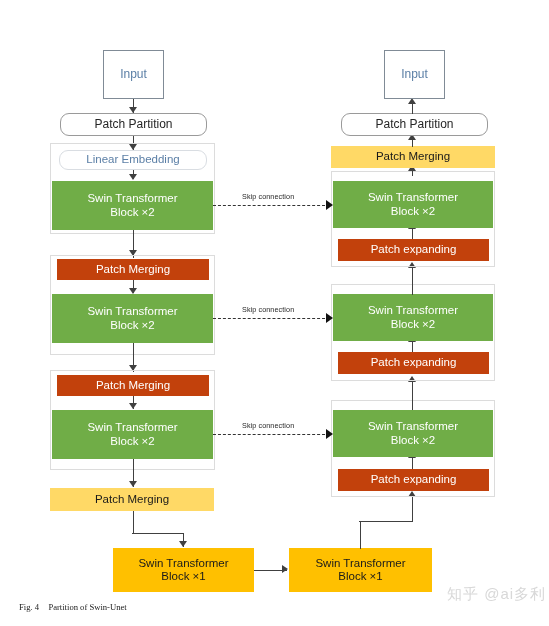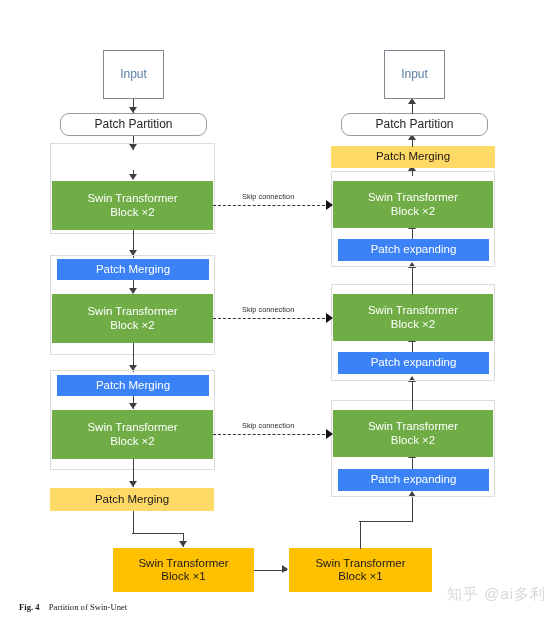--- a/index.html
+++ b/index.html
@@ -60,21 +60,21 @@
 
   
   .blk.green {
     background: #70AD47;
     color: #ffffff;
     font-size: 11.5px;
   }
 
   
   .blk.blue {
-    background: #3b82f6;
+    background: #c2410c;
     color: #ffffff;
     font-size: 11.5px;
   }
 
   
   .blk.yellow-pale {
     background: #FFD966;
     color: #1a1a1a;
     font-size: 11.5px;
   }
@@ -146,21 +146,21 @@
     border-left: 7.5px solid #111111;
   }
 
   
   .caption {
     position: absolute;
     font-family: "Liberation Serif", serif;
     font-size: 8.6px;
     color: #1a1a1a;
   }
-  .caption b { font-weight: bold; }
+  .caption b { font-weight: normal; }
   .watermark {
     position: absolute;
     font-size: 15px;
     color: #d8d8d8;
     white-space: nowrap;
     letter-spacing: 1px;
   }
 </style>
 </head>
 <body>
@@ -171,20 +171,21 @@
 
   <div class="v-line" style="left:133px; top:99px; height:14px;"></div>
   <div class="arrow-down" style="left:129px; top:107px;"></div>
 
   <div class="blk pill" style="left:60px; top:113px; width:147px; height:23px;">Patch Partition</div>
 
   <div class="v-line" style="left:133px; top:136px; height:14px;"></div>
   <div class="arrow-down" style="left:129px; top:144px;"></div>
 
   <div class="stage" style="left:50px; top:143px; width:165px; height:91px;"></div>
+  <div class="blk pill-light" style="left:59px; top:150px; width:148px; height:20px;">Linear Embedding</div>
   <div class="v-line" style="left:133px; top:170px; height:9px;"></div>
   <div class="arrow-down" style="left:129px; top:174px;"></div>
   <div class="blk green" style="left:52px; top:181px; width:161px; height:49px;">Swin Transformer
 Block ×2</div>
 
   <div class="v-line" style="left:133px; top:230px; height:28px;"></div>
   <div class="arrow-down" style="left:129px; top:250px;"></div>
 
   <div class="stage" style="left:50px; top:255px; width:165px; height:100px;"></div>
   <div class="blk blue" style="left:57px; top:259px; width:152px; height:21px;">Patch Merging</div>

